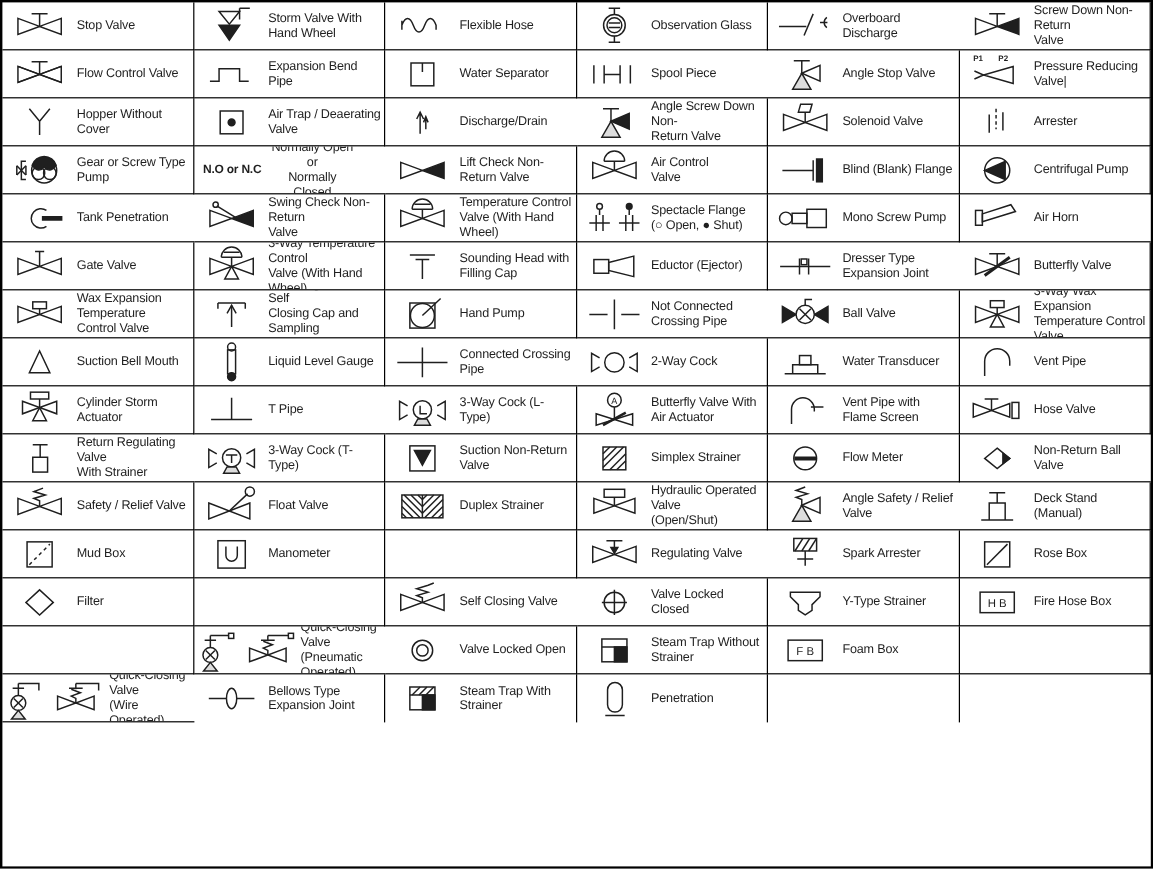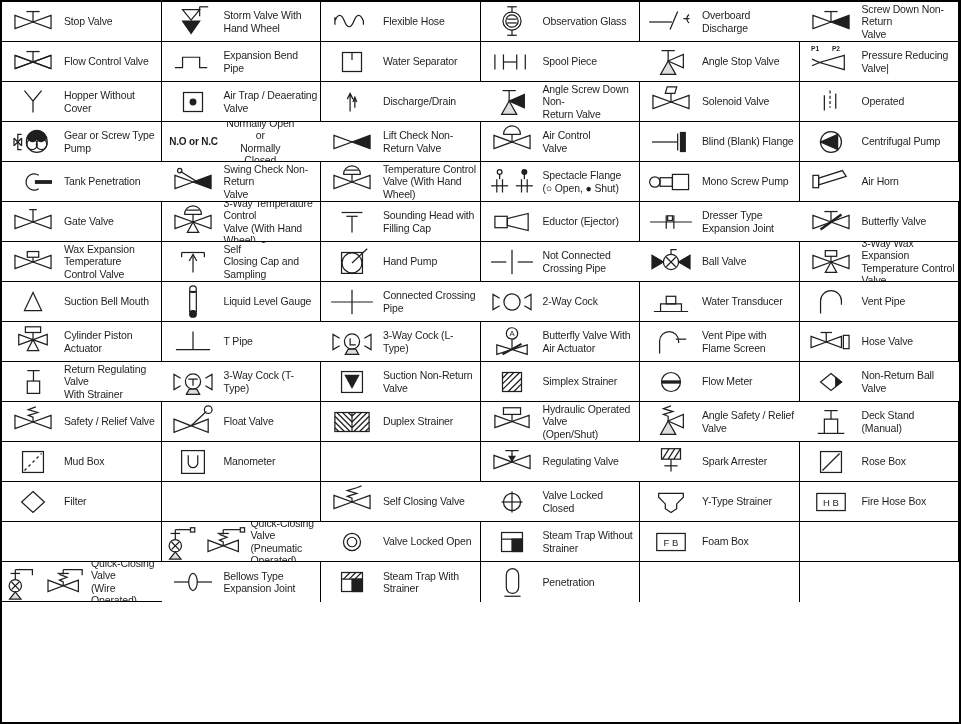--- a/index.html
+++ b/index.html
@@ -248,21 +248,21 @@
     <div class="cell">
       <div class="sym">
         <svg width="52" height="38" viewBox="0 0 52 40">
           <g stroke="#1f1f1f" fill="none" stroke-width="1.3" font-family="Liberation Sans, sans-serif">
             <line x1="19" y1="13" x2="19" y2="29"></line>
             <line x1="25" y1="8" x2="25" y2="26" stroke-dasharray="3,2.5"></line>
             <line x1="31" y1="11" x2="31" y2="27"></line>
           </g>
         </svg>
       </div>
-      <div class="lbl">Operated</div>
+      <div class="lbl">Arrester</div>
     </div>
     <div class="cell">
       <div class="sym">
         <svg width="52" height="38" viewBox="0 0 52 40">
           <g stroke="#1f1f1f" fill="none" stroke-width="1.3" font-family="Liberation Sans, sans-serif">
             <path d="M14 12 L10 12 L10 28 L14 28" fill="none"></path>
             <line x1="6" y1="16" x2="14" y2="24"></line>
             <line x1="14" y1="16" x2="6" y2="24"></line>
             <line x1="6" y1="16" x2="6" y2="24"></line>
             <line x1="14" y1="16" x2="14" y2="24"></line>
@@ -655,21 +655,21 @@
         <svg width="52" height="38" viewBox="0 0 52 40">
           <g stroke="#1f1f1f" fill="none" stroke-width="1.3" font-family="Liberation Sans, sans-serif">
             <rect x="18" y="4" width="16" height="6"></rect>
             <line x1="26" y1="10" x2="26" y2="17.5"></line>
             <path d="M11 12 L26 17.5 L11 23 Z"></path>
             <path d="M41 12 L26 17.5 L41 23 Z"></path>
             <path d="M26 17.5 L20 29 L32 29 Z"></path>
           </g>
         </svg>
       </div>
-      <div class="lbl">Cylinder Piston Actuator</div>
+      <div class="lbl">Cylinder Storm Actuator</div>
     </div>
     <div class="cell">
       <div class="sym">
         <svg width="52" height="38" viewBox="0 0 52 40">
           <g stroke="#1f1f1f" fill="none" stroke-width="1.3" font-family="Liberation Sans, sans-serif">
             <line x1="8" y1="28" x2="44" y2="28"></line>
             <line x1="26" y1="9" x2="26" y2="28"></line>
           </g>
         </svg>
       </div>

